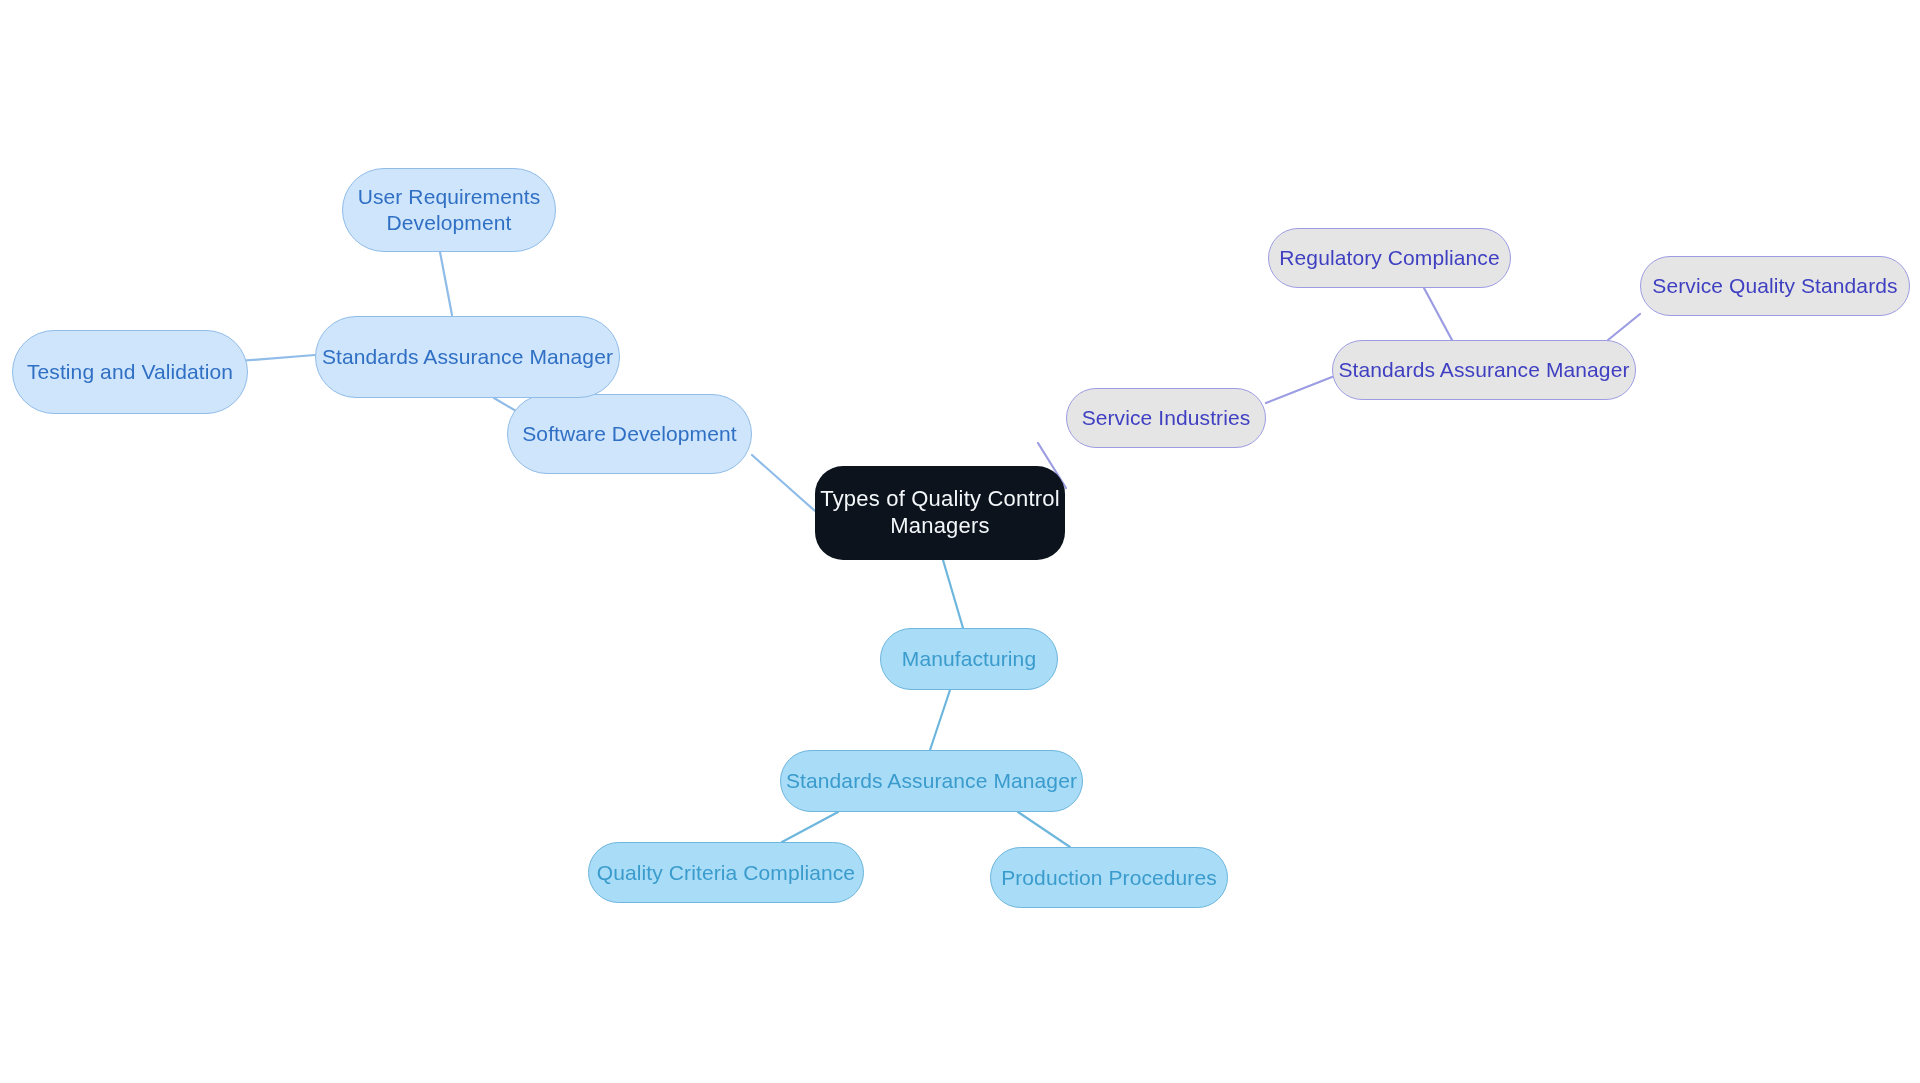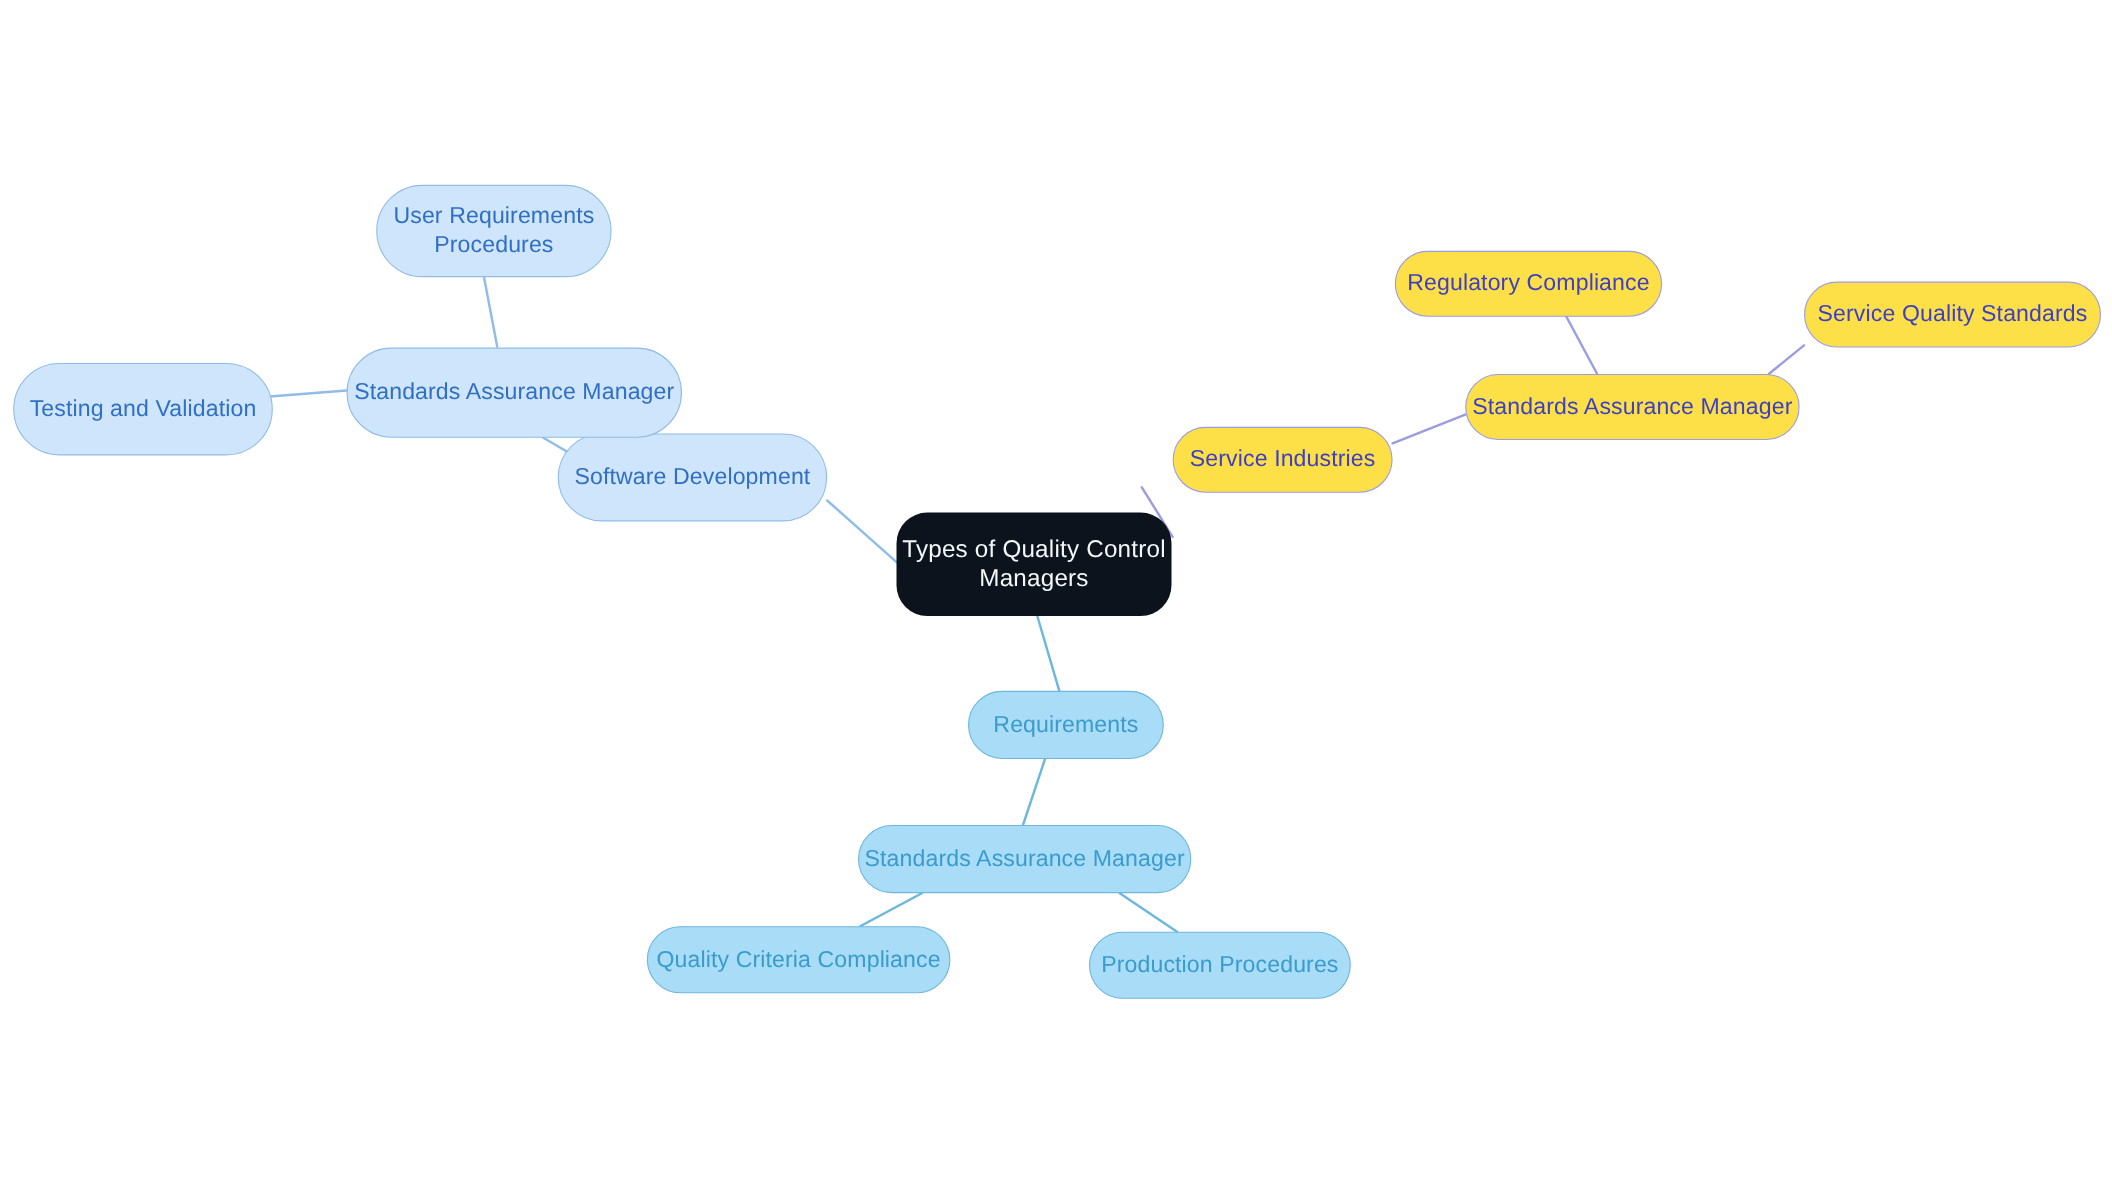--- a/index.html
+++ b/index.html
@@ -56,21 +56,21 @@
     color: #2f6fc4;
     font-size: 21px;
   }
   .node.skyblue {
     background: #a9dcf6;
     border-color: #6db6dd;
     color: #3a9bcd;
     font-size: 21px;
   }
   .node.purple {
-    background: #fde047;
+    background: #e5e5e5;
     border-color: #9c9ce3;
     color: #3f3fc2;
     font-size: 21px;
   }
 </style>
 </head>
 <body>
 
 <div id="canvas">
 
@@ -94,33 +94,33 @@
     </g>
   </svg>
 
   <div class="node root" style="left:815px; top:466px; width:250px; height:94px;text-align:center;">Types of Quality Control Managers</div>
 
   <div class="node lightblue" style="left:507px; top:394px; width:245px; height:80px;">Software Development</div>
 
   <div class="node lightblue" style="left:315px; top:316px; width:305px; height:82px;">Standards Assurance Manager</div>
 
   <div class="node lightblue" style="left:342px; top:168px; width:214px; height:84px;">User Requirements
-Procedures</div>
+Development</div>
 
   <div class="node lightblue" style="left:12px; top:330px; width:236px; height:84px;">Testing and Validation</div>
 
   <div class="node purple" style="left:1066px; top:388px; width:200px; height:60px;">Service Industries</div>
 
   <div class="node purple" style="left:1332px; top:340px; width:304px; height:60px;">Standards Assurance Manager</div>
 
   <div class="node purple" style="left:1268px; top:228px; width:243px; height:60px;">Regulatory Compliance</div>
 
   <div class="node purple" style="left:1640px; top:256px; width:270px; height:60px;">Service Quality Standards</div>
 
-  <div class="node skyblue" style="left:880px; top:628px; width:178px; height:62px;">Requirements</div>
+  <div class="node skyblue" style="left:880px; top:628px; width:178px; height:62px;">Manufacturing</div>
 
   <div class="node skyblue" style="left:780px; top:750px; width:303px; height:62px;">Standards Assurance Manager</div>
 
   <div class="node skyblue" style="left:588px; top:842px; width:276px; height:61px;text-align:right;">Quality Criteria Compliance</div>
 
   <div class="node skyblue" style="left:990px; top:847px; width:238px; height:61px;">Production Procedures</div>
 
 </div>
 
 </body></html>

